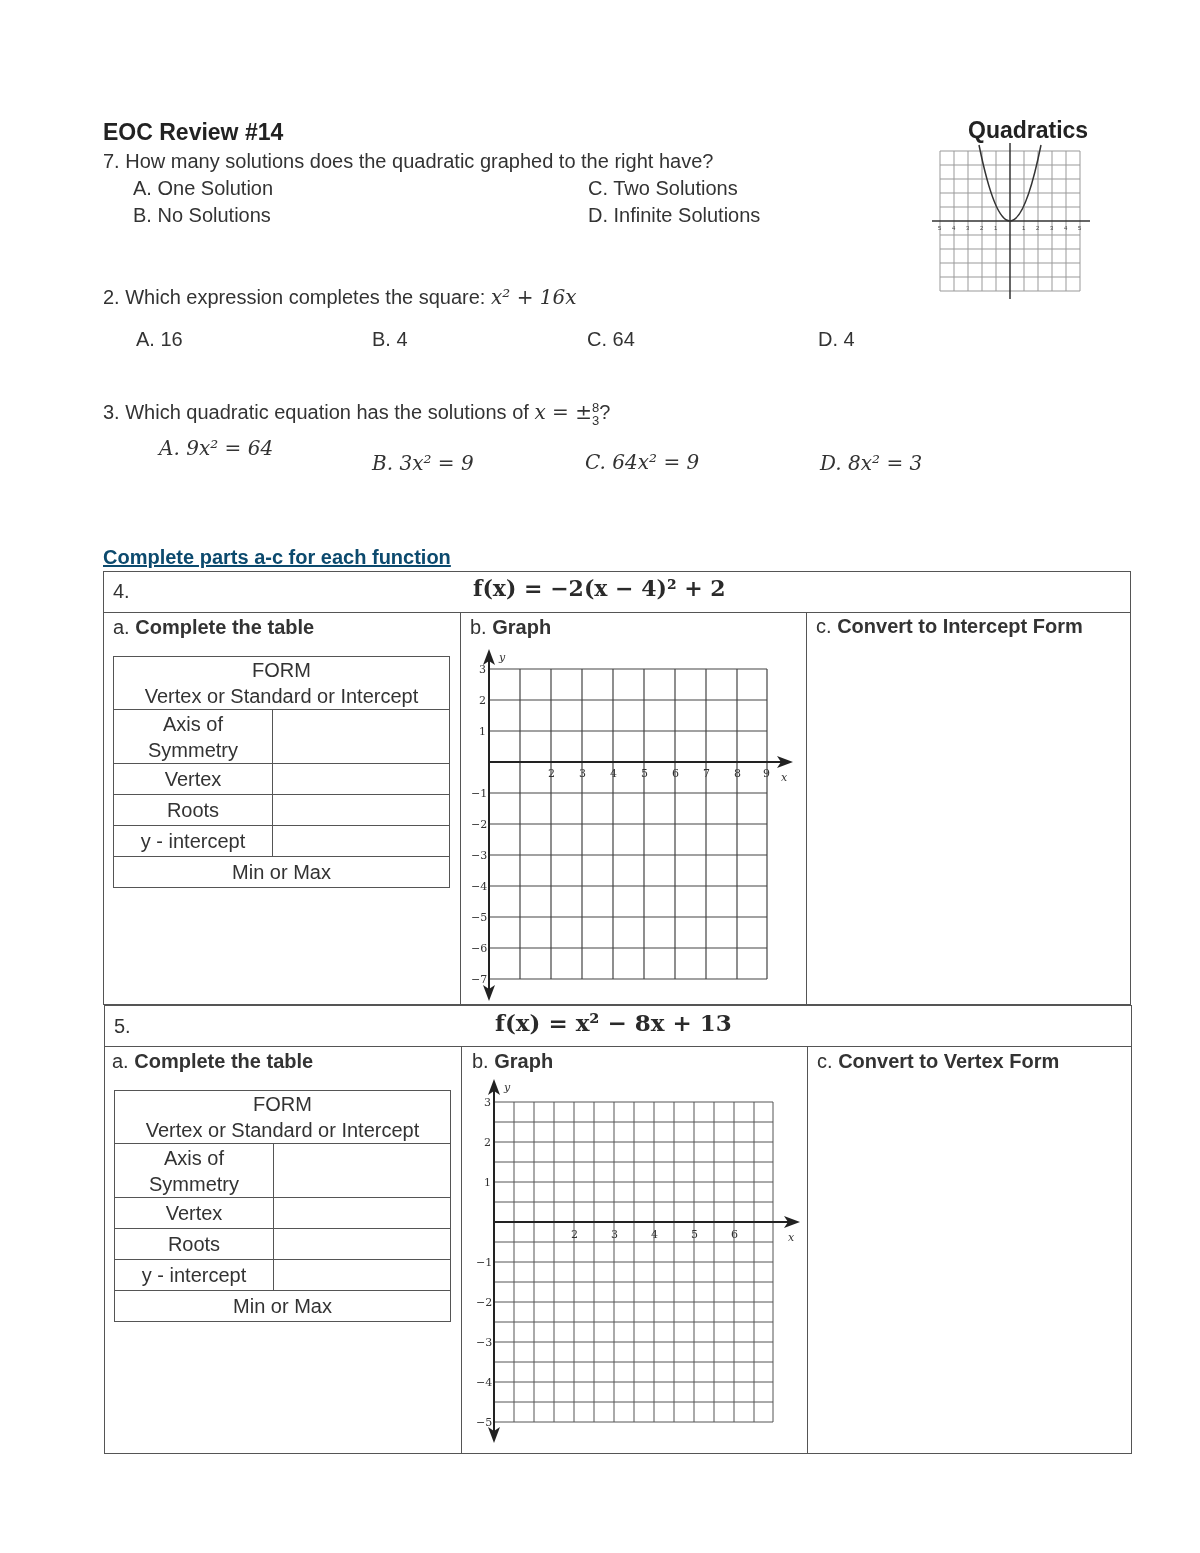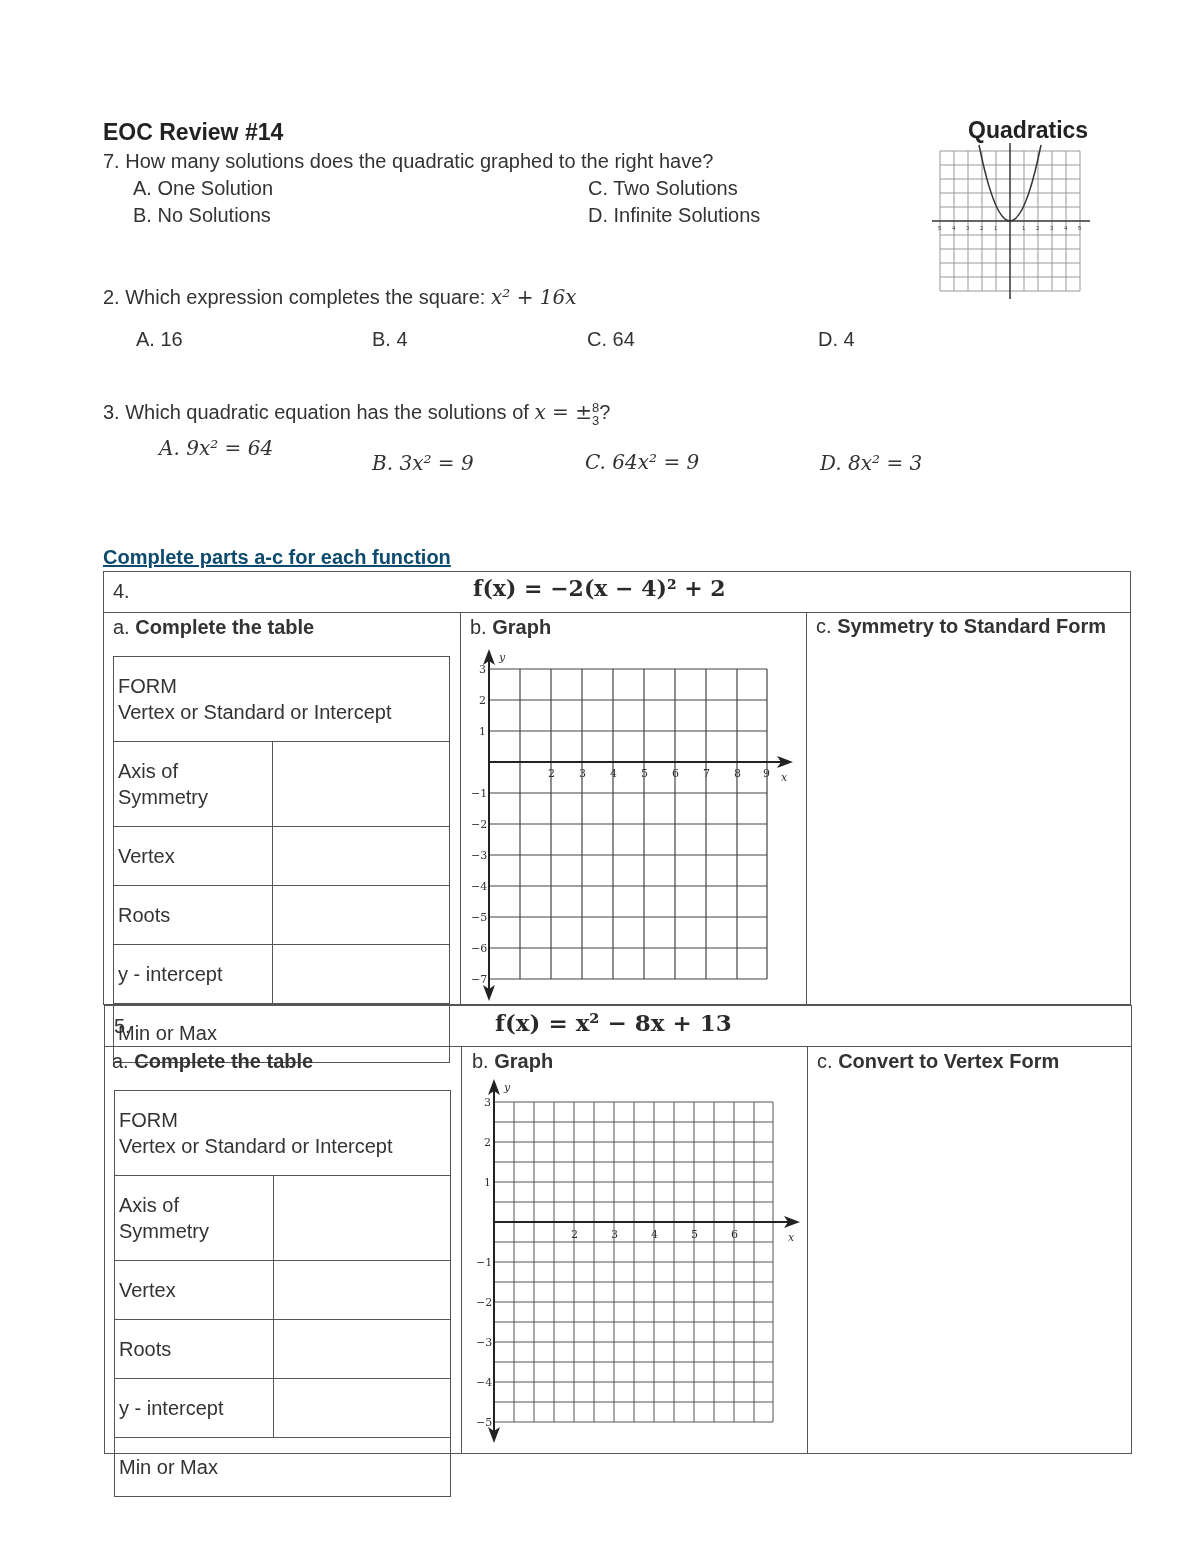--- a/index.html
+++ b/index.html
@@ -9,21 +9,21 @@
   .title { font-weight:bold; font-size:23px; color:#222;margin-top:42px; }
   .q { font-size:20px; color:#333; }
   .math { font-family:"DejaVu Serif", serif; font-style:italic; }
   .mathb { font-family:"DejaVu Serif", serif; font-weight:bold; }
   .bold { font-weight:bold; }
   .u { text-decoration:underline; }
   .box { position:absolute; border:1.5px solid #555; box-sizing:border-box; }
   .hline { position:absolute; height:0; border-top:1.5px solid #555; }
   .vline { position:absolute; width:0; border-left:1.5px solid #555; }
   table.form { position:absolute; border-collapse:collapse; font-size:20px; color:#333; }
-  table.form td { border:1.5px solid #555; padding:16px 4px; line-height:26px; }
+  table.form td { border:1.5px solid #555; text-align:center; padding:0 4px; line-height:26px; }
   .frac { display:inline-block; vertical-align:middle; text-align:center; font-size:13px; line-height:13px; }
 </style>
 </head>
 <body>
 
 <div class="abs title" style="left:103px;top:77px;">EOC Review #14</div>
 <div class="abs title" style="left:968px;top:75px;">Quadratics</div>
 
 <div class="abs q" style="left:103px;top:150px;">7. How many solutions does the quadratic graphed to the right have?</div>
 <div class="abs q" style="left:133px;top:177px;">A. One Solution</div>
@@ -92,21 +92,21 @@
 <div class="abs bold u" style="left:103px;top:546px;font-size:20px;color:#0c4a6e;">Complete parts a-c for each function</div>
 
 <div class="box" style="left:103px;top:571px;width:1028px;height:434px;"></div>
 <div class="hline" style="left:103px;top:612px;width:1028px;"></div>
 <div class="vline" style="left:460px;top:612px;height:393px;"></div>
 <div class="vline" style="left:806px;top:612px;height:393px;"></div>
 <div class="abs q" style="left:113px;top:580px;">4.</div>
 <div class="abs mathb" style="left:473px;top:575px;font-size:22px;">f(x) = −2(x − 4)² + 2</div>
 <div class="abs q" style="left:113px;top:616px;"><span>a.</span> <b>Complete the table</b></div>
 <div class="abs q" style="left:470px;top:616px;"><span>b.</span> <b>Graph</b></div>
-<div class="abs q" style="left:816px;top:615px;"><span>c.</span> <b>Symmetry to Standard Form</b></div>
+<div class="abs q" style="left:816px;top:615px;"><span>c.</span> <b>Convert to Intercept Form</b></div>
 
 <table class="form" style="left:113px;top:656px;width:337px;">
   <tbody>
       <tr>
         <td colspan="2"><span>FORM</span><br><span>Vertex or Standard or Intercept</span></td>
       </tr>
   <tr style="height:54px;">
         <td style="width:150px;">Axis of Symmetry</td>
         <td></td>
       </tr>

